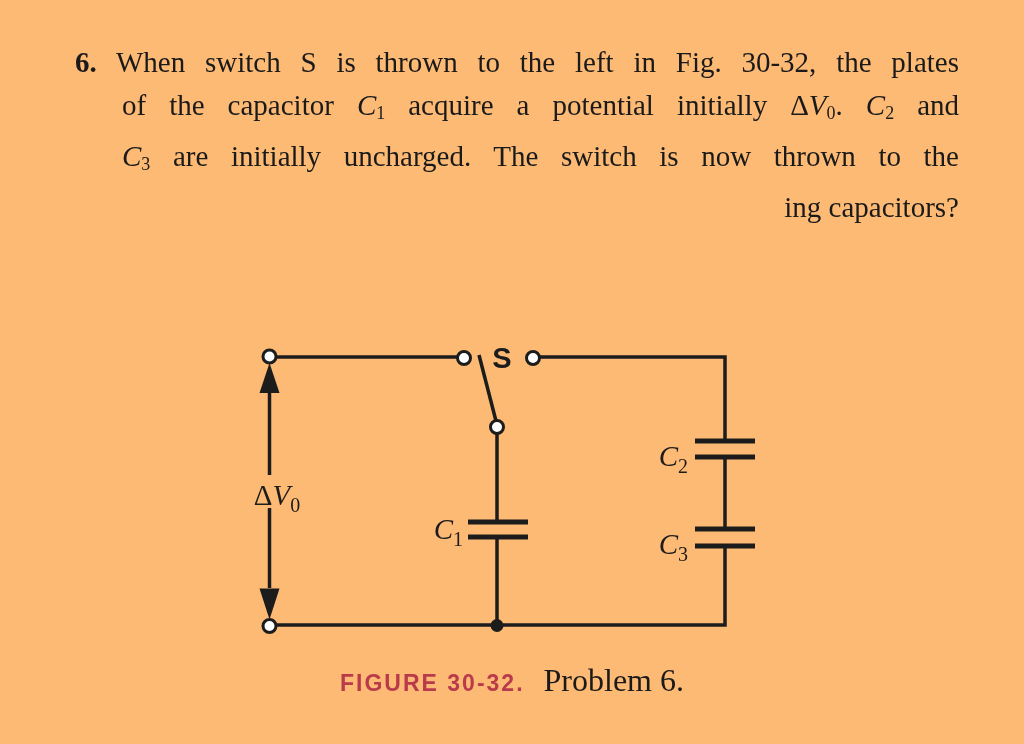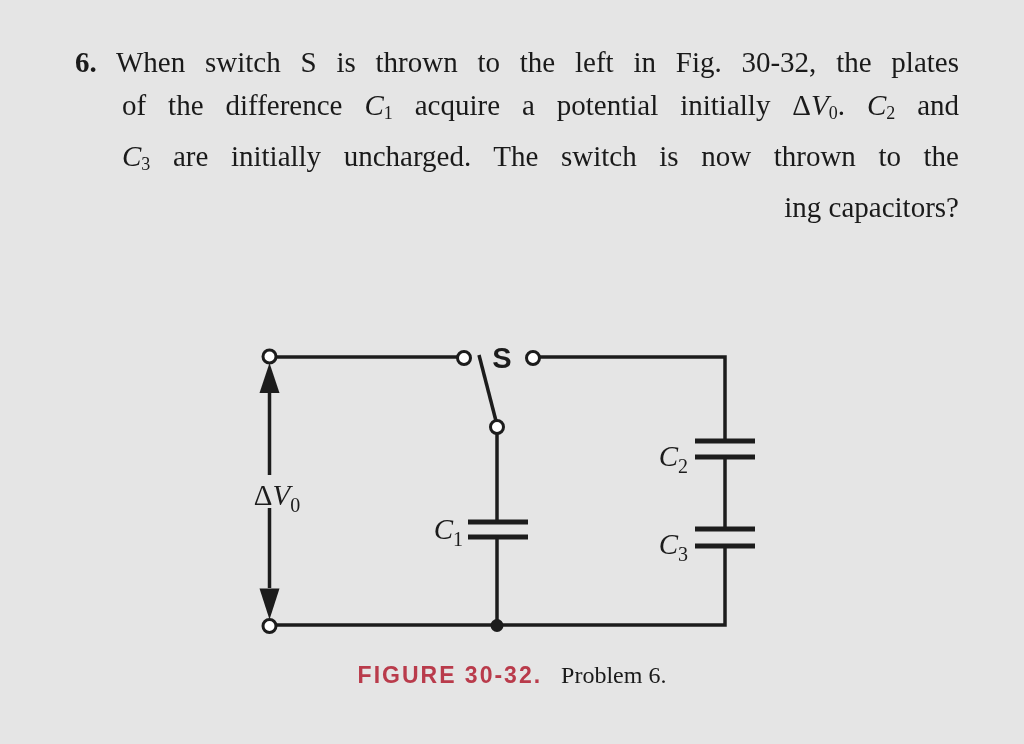--- a/index.html
+++ b/index.html
@@ -2,21 +2,21 @@
 <html><head>
 <meta charset="utf-8">
 <style>
   html, body { margin: 0; padding: 0; }
   body {
     width: 1024px; height: 744px; overflow: hidden;
     background: #ffffff;
     font-family: "Liberation Serif", serif;
     color: #1a1a1a;
   }
-  .page { position: relative; width: 1024px; height: 744px; background: #e5e5e5; }
+  .page { position: relative; width: 1024px; height: 744px; background: #fdba74; }
 
   
   .problem {
     position: absolute; left: 75px; top: 41px; width: 884px;
     font-size: 29px; line-height: 43px;
   }
   .pline { text-align: right; }
   .pline.just { text-align: justify; text-align-last: justify; }
   .pline.ind { padding-left: 47px; }
   .bold { font-weight: bold; }
@@ -37,30 +37,30 @@
 
   
   .caption {
     position: absolute; left: 0; top: 662px; width: 1024px;
     display: flex; justify-content: center; align-items: baseline; gap: 19px;
   }
   .figlabel {
     font-family: "Liberation Sans", sans-serif; font-weight: bold;
     font-size: 23px; letter-spacing: 2px; color: #b93b4b;
   }
-  .probref { font-size: 24px; color: #1a1a1a; }
+  .probref { font-size: 32px; color: #1a1a1a; }
 </style>
 </head>
 <body>
 
 <div class="page">
 
   <div class="problem">
       <div class="pline just"><span class="bold">6.</span><span> When switch S is thrown to the left in Fig. 30-32, the plates</span></div>
-      <div class="pline just ind"><span>of the difference </span><span class="it">C</span><span class="sub">1</span><span> acquire a potential initially Δ</span><span class="it">V</span><span class="sub">0</span><span>. </span><span class="it">C</span><span class="sub">2</span><span> and</span></div>
+      <div class="pline just ind"><span>of the capacitor </span><span class="it">C</span><span class="sub">1</span><span> acquire a potential initially Δ</span><span class="it">V</span><span class="sub">0</span><span>. </span><span class="it">C</span><span class="sub">2</span><span> and</span></div>
       <div class="pline just ind"><span class="it">C</span><span class="sub">3</span><span> are initially uncharged. The switch is now thrown to the</span></div>
       <div class="pline ind"><span>ing capacitors?</span></div>
     </div>
 
   <svg class="circuit" viewBox="0 0 540 310" width="540" height="310">
 
     <g>
       <circle class="node" cx="39.5" cy="21.5" r="6.5"></circle>
       <polygon class="arrowhead" points="39.5,28 29.5,58 49.5,58"></polygon>
       <line class="wire" x1="39.5" y1="58" x2="39.5" y2="140"></line>

